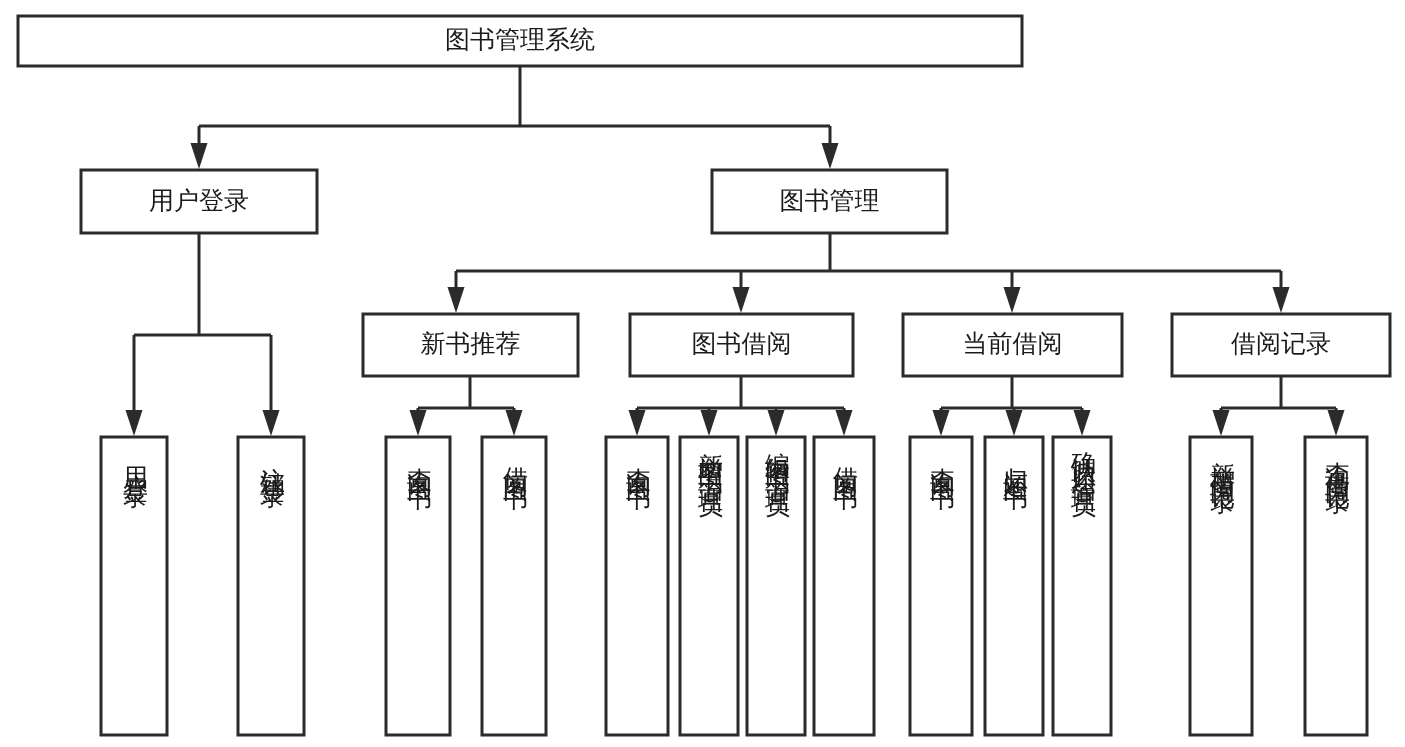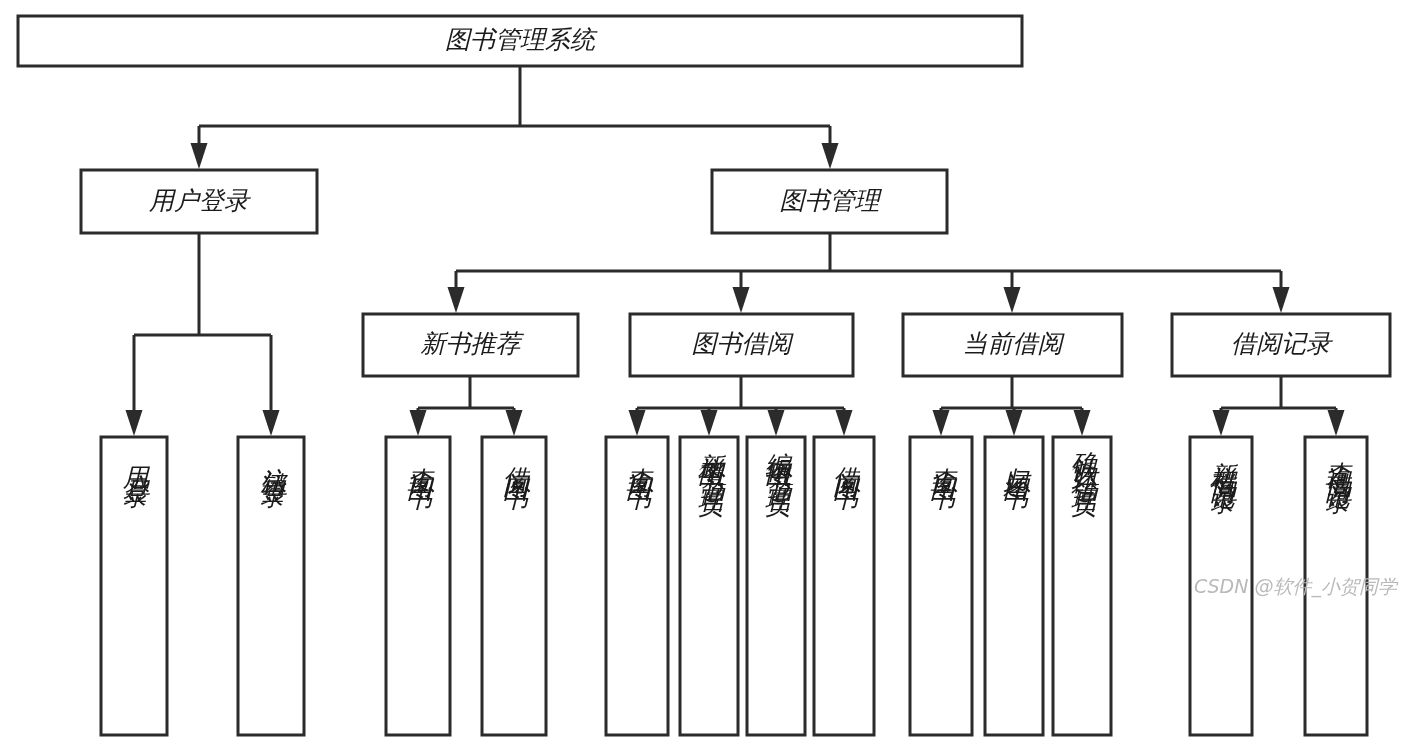--- a/index.html
+++ b/index.html
@@ -12,21 +12,20 @@
     width: 1405px;
     height: 747px;
     font-family: "DejaVu Sans", "Liberation Sans", sans-serif;
     overflow: hidden;
     position: relative;
   }
   #diagram-root {
     position: relative;
     width: 1405px;
     height: 604px;
-    font-style: italic;
   }
   svg#tree-svg {
     position: absolute;
     top: 0;
     left: 0;
     width: 1405px;
     height: 747px;
     display: block;
   }
   .node-box {
@@ -219,14 +218,13 @@
         <g>
           <rect class="node-box" x="1190" y="437" width="62" height="298"></rect>
           <text class="node-label vertical" x="1221" y="459" writing-mode="tb" text-anchor="start" dominant-baseline="central" letter-spacing="7">新增借阅记录</text>
         </g>
         <g>
           <rect class="node-box" x="1305" y="437" width="62" height="298"></rect>
           <text class="node-label vertical" x="1336" y="459" writing-mode="tb" text-anchor="start" dominant-baseline="central" letter-spacing="7">查询借阅记录</text>
         </g>
       </g>
   </svg>
-  <div class="watermark">CSDN @软件_小贺同学</div>
 </div>
 
 </body></html>

